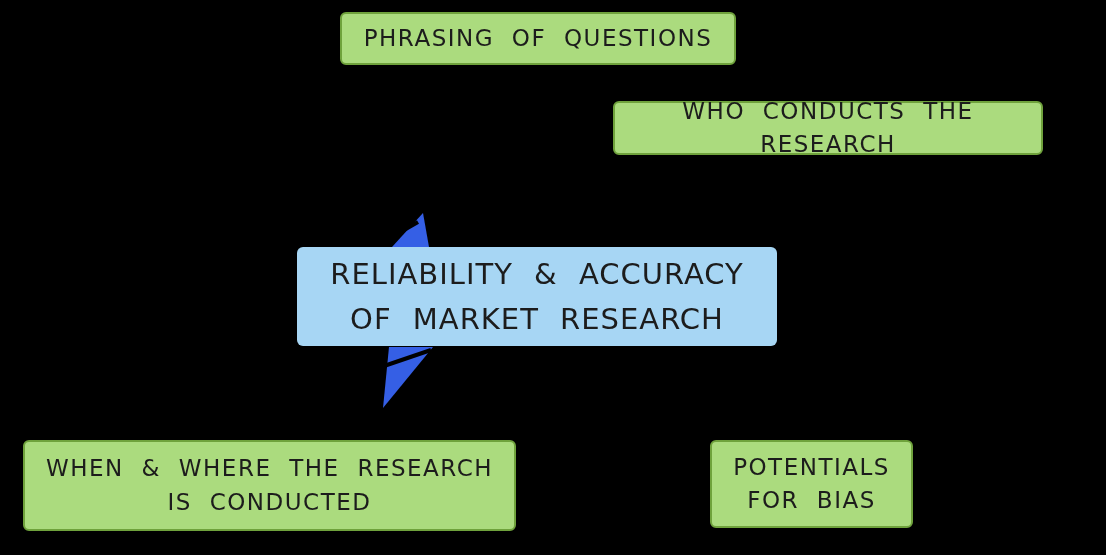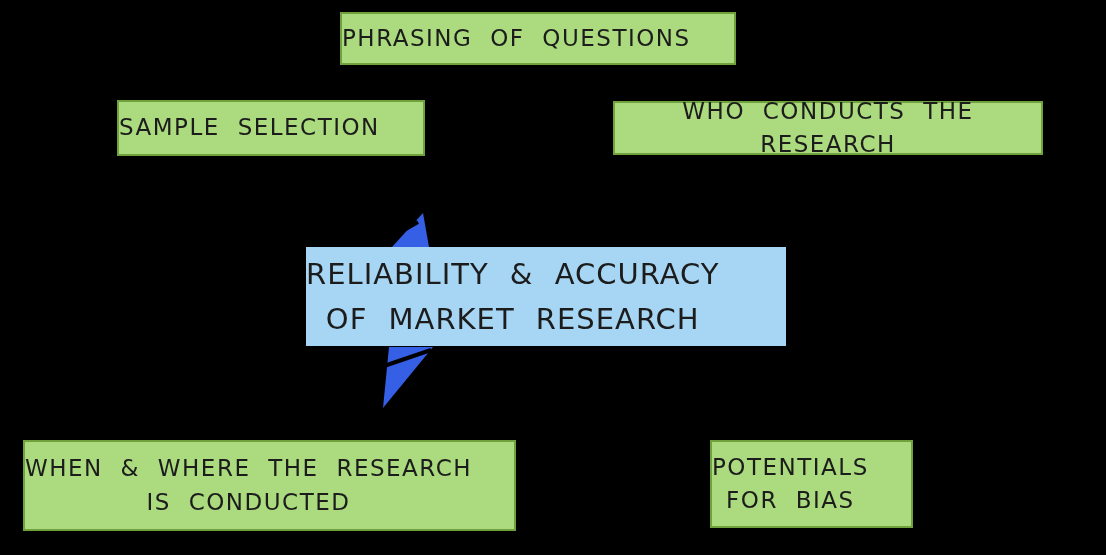--- a/index.html
+++ b/index.html
@@ -20,24 +20,25 @@
     left: 0;
     top: 0;
     z-index: 1;
     pointer-events: none;
   }
   .box {
     position: absolute;
     z-index: 2;
     display: flex;
     align-items: center;
-    justify-content: flex-start;
+    justify-content: center;
     text-align: center;
     box-sizing: border-box;
     color: var(--text, #1c1c1c);
+    border-radius: 6px;
   }
   .box .label {
     white-space: pre-line;
     letter-spacing: 1.5px;
     word-spacing: 9px;
   }
   .factor {
     background: var(--factor-fill, #abdb7e);
     border: 2px solid var(--factor-border, #6fa23c);
     font-size: 23px;
@@ -49,21 +50,21 @@
     line-height: 1.55;
   }
   .center-box .label {
     letter-spacing: 1px;
     word-spacing: 11px;
   }
   
   #box-phrasing   { left: 340px; top: 12px;  width: 396px; height: 53px; }
   #box-sample     { left: 117px; top: 100px; width: 308px; height: 56px; }
   #box-who        { left: 613px; top: 101px; width: 430px; height: 54px; }
-  #box-center     { left: 306px; top: 247px; width: 480px; height: 99px; }
+  #box-center     { left: 297px; top: 247px; width: 480px; height: 99px; }
   #box-when-where { left: 23px;  top: 440px; width: 493px; height: 91px; }
   #box-bias       { left: 710px; top: 440px; width: 203px; height: 88px; }
 </style>
 </head>
 <body>
 
 <div class="canvas">
 
   <svg class="arrows-layer" width="1106" height="555" viewBox="0 0 1106 555">
     <g>
@@ -73,23 +74,20 @@
     <g>
       <polygon class="arrow-fill" points="389,347 433,347 383,408" fill="#355fe5"></polygon>
       <line x1="384" y1="366" x2="431" y2="350" stroke="#000" stroke-width="4"></line>
     </g>
   </svg>
 
   <div class="box factor" id="box-phrasing">
     <span class="label">PHRASING OF QUESTIONS</span>
   </div>
 
-  <div class="box factor" id="box-sample">
-    <span class="label">SAMPLE SELECTION</span>
-  </div>
 
   <div class="box factor" id="box-who">
     <span class="label">WHO CONDUCTS THE RESEARCH</span>
   </div>
 
   <div class="box center-box" id="box-center">
     <span class="label">RELIABILITY &amp; ACCURACY
 OF MARKET RESEARCH</span>
   </div>
 

